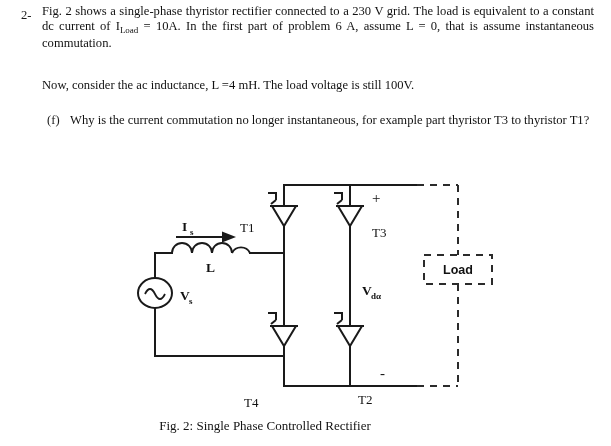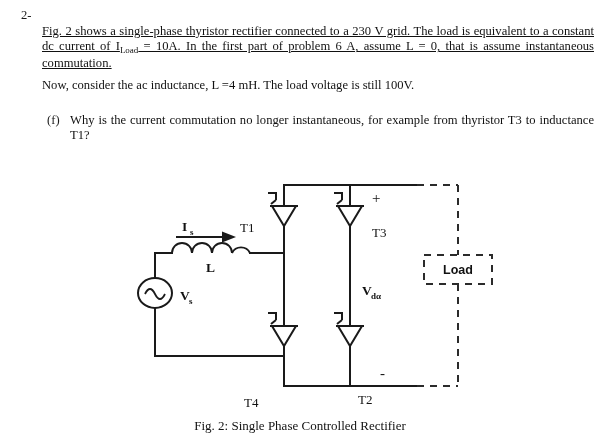--- a/index.html
+++ b/index.html
@@ -35,24 +35,23 @@
   .q-number {
     position: absolute;
     left: 21px;
     top: 8px;
     font-size: 12.6px;
     font-family: "Liberation Serif", serif;
   }
 
   #p1 {
     left: 42px;
-    top: 24px;
+    top: 4px;
     width: 552px;
     text-align: justify;
-    text-decoration: underline;
   }
 
   #p2 {
     left: 42px;
     top: 78px;
     width: 552px;
   }
 
   #p3-label {
     position: absolute;
@@ -91,21 +90,20 @@
 
   .fig-caption {
     position: absolute;
     left: 0;
     top: 258px;
     width: 530px;
     text-align: center;
     font-family: "Liberation Serif", serif;
     font-size: 13px;
     color: #111;
-    padding-left: 35px;
   }
 
   
   .lbl-serif {
     font-family: "Liberation Serif", serif;
     font-size: 13px;
     fill: #111;
   }
   .lbl-serif-b {
     font-family: "Liberation Serif", serif;
@@ -136,21 +134,21 @@
 
 <div id="problem-text">
 
   <span class="q-number">2-</span>
 
   <div class="para" id="p1"><span>Fig. 2 shows a single-phase thyristor rectifier connected to a 230 V grid. The load is equivalent to a constant dc current of I</span><sub>Load</sub><span> = 10A. In the first part of problem 6 A, assume L = 0, that is assume instantaneous commutation.</span></div>
 
   <div class="para" id="p2">Now, consider the ac inductance, L =4 mH. The load voltage is still 100V.</div>
 
   <span id="p3-label">(f)</span>
-  <div class="para" id="p3">Why is the current commutation no longer instantaneous, for example from thyristor T3 to inductance T1?</div>
+  <div class="para" id="p3">Why is the current commutation no longer instantaneous, for example part thyristor T3 to thyristor T1?</div>
 </div>
 
 <div id="figure">
 
   <svg id="circuit-svg" width="611" height="258" viewBox="0 0 611 258">
 
     <g stroke="#1a1a1a" stroke-width="2" fill="none" stroke-linecap="square">
 
       <path d="M 284 25 L 417 25"></path>
 

